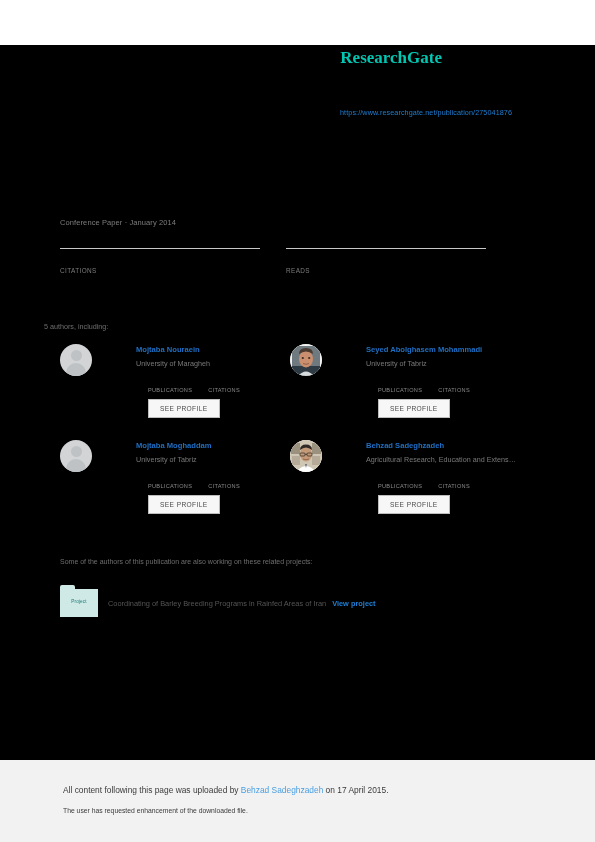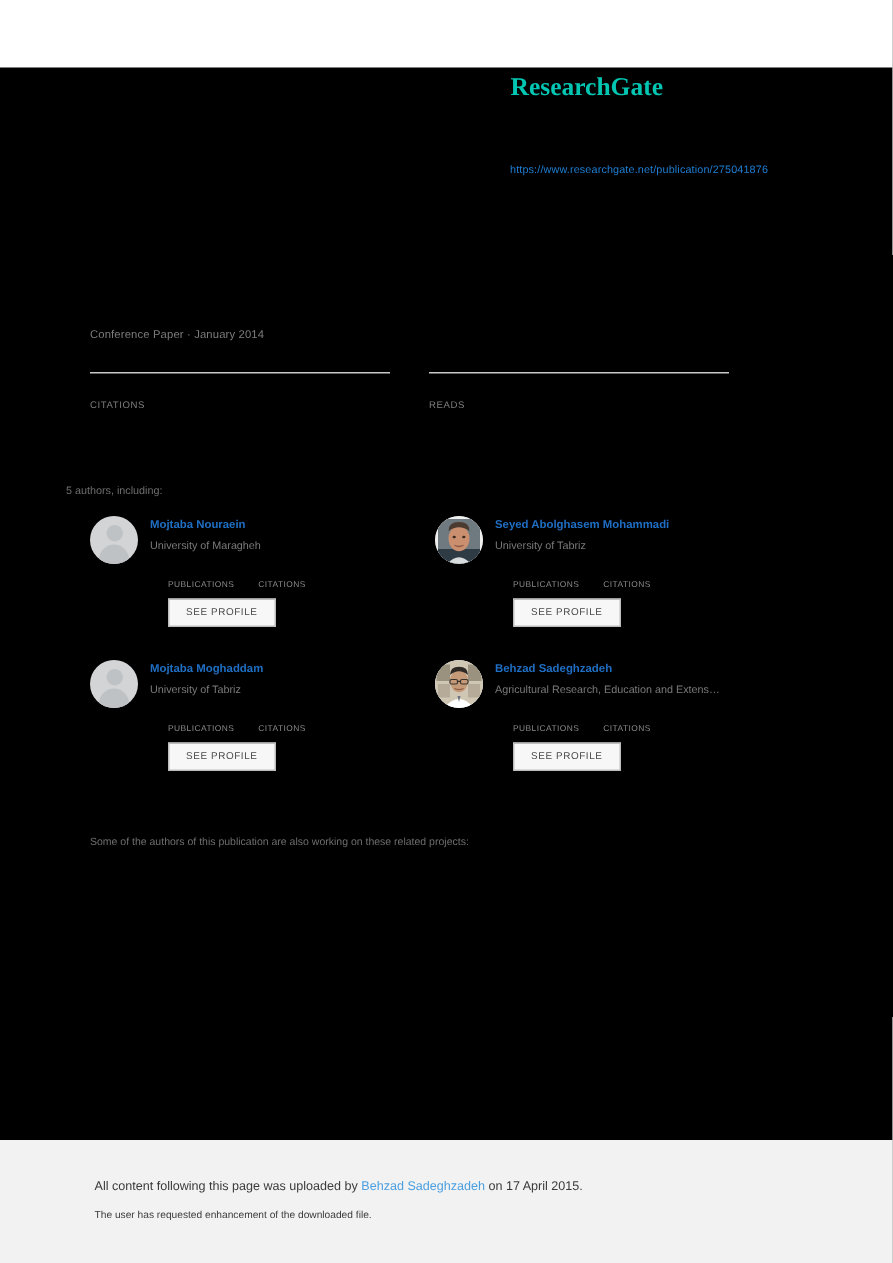--- a/index.html
+++ b/index.html
@@ -140,20 +140,21 @@
     width: 460px;
   }
   .author-row {
     display: flex;
     margin-bottom: 22px;
   }
   .author {
     width: 230px;
     display: flex;
     align-items: flex-start;
+    gap: 36px;
   }
   .avatar {
     width: 32px;
     height: 32px;
     border-radius: 50%;
     flex: 0 0 32px;
     margin-right: 8px;
     background: #d2d4d6;
     overflow: hidden;
     position: relative;
@@ -468,20 +469,27 @@
           <div class="see-profile">SEE PROFILE</div>
         </div>
       </div>
 
     </div>
 
   </div>
 
   <div class="projects-intro">Some of the authors of this publication are also working on these related projects:</div>
 
+  <div class="project-row">
+    <div class="project-badge">
+      <div class="project-badge-text">Project</div>
+    </div>
+    <div class="project-title">Coordinating of Barley Breeding Programs in Rainfed Areas of Iran</div>
+    <div class="project-link">View project</div>
+  </div>
 
   <div class="footer-line1">
     <span>All content following this page was uploaded by </span><span class="uploader">Behzad Sadeghzadeh</span><span> on 17 April 2015.</span>
   </div>
 
   <div class="footer-line2">The user has requested enhancement of the downloaded file.</div>
 
 </div>
 
 </body></html>

